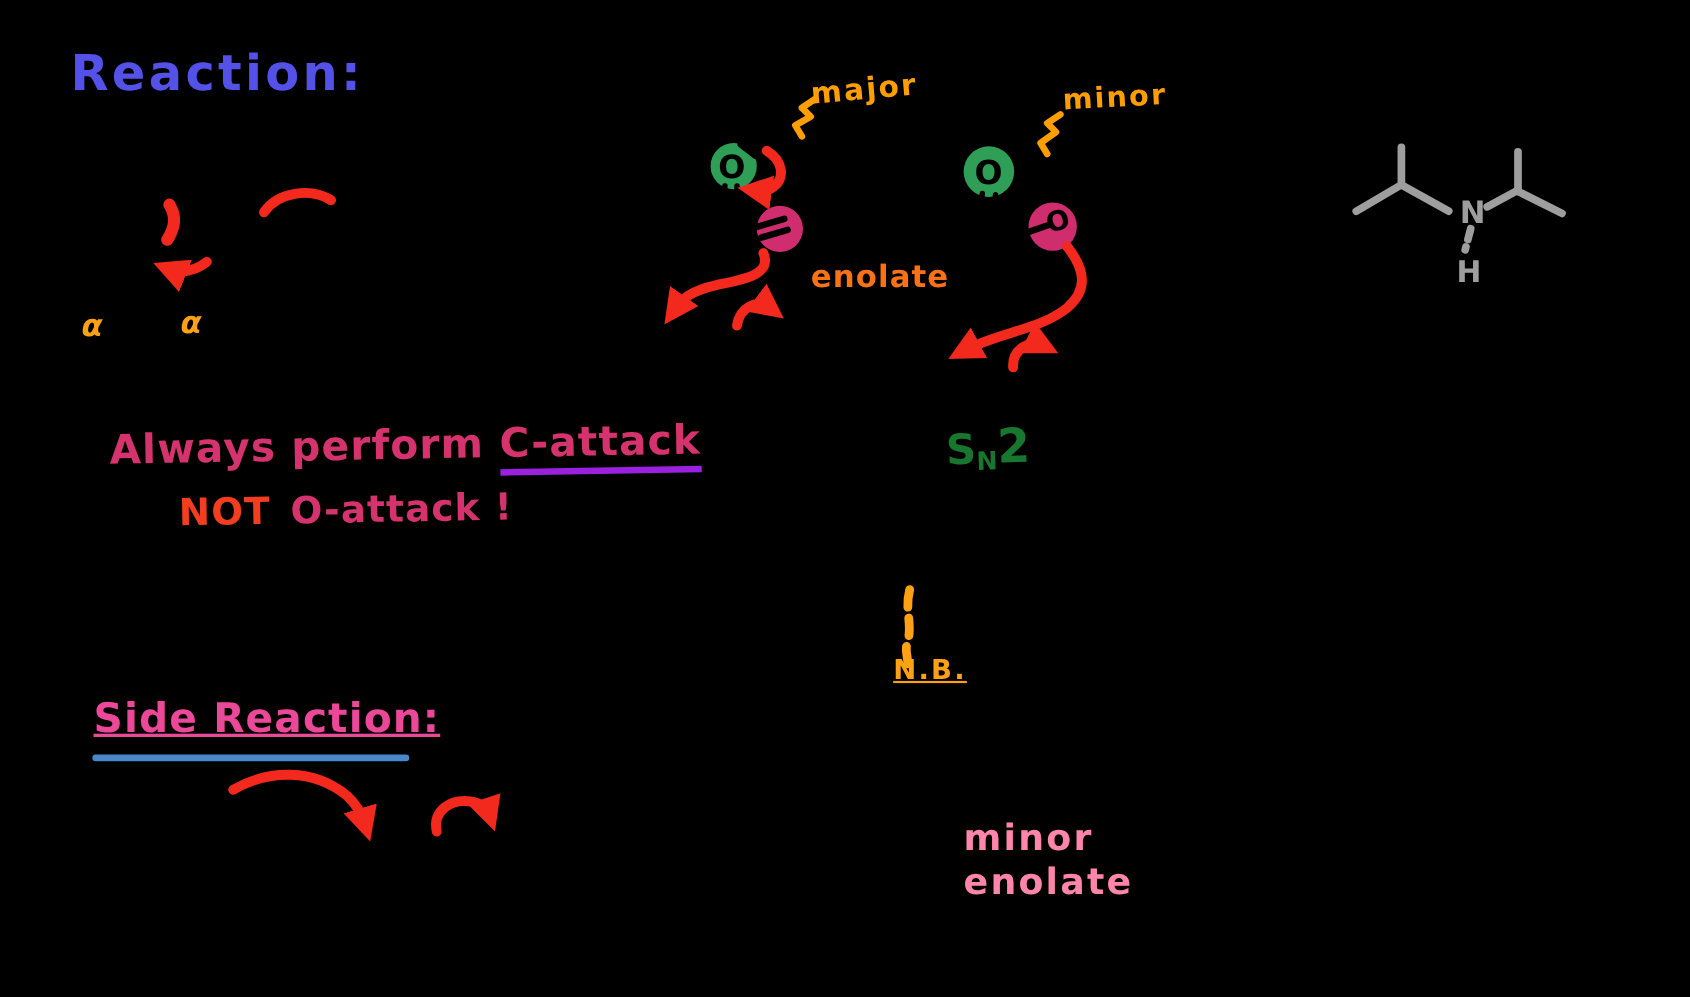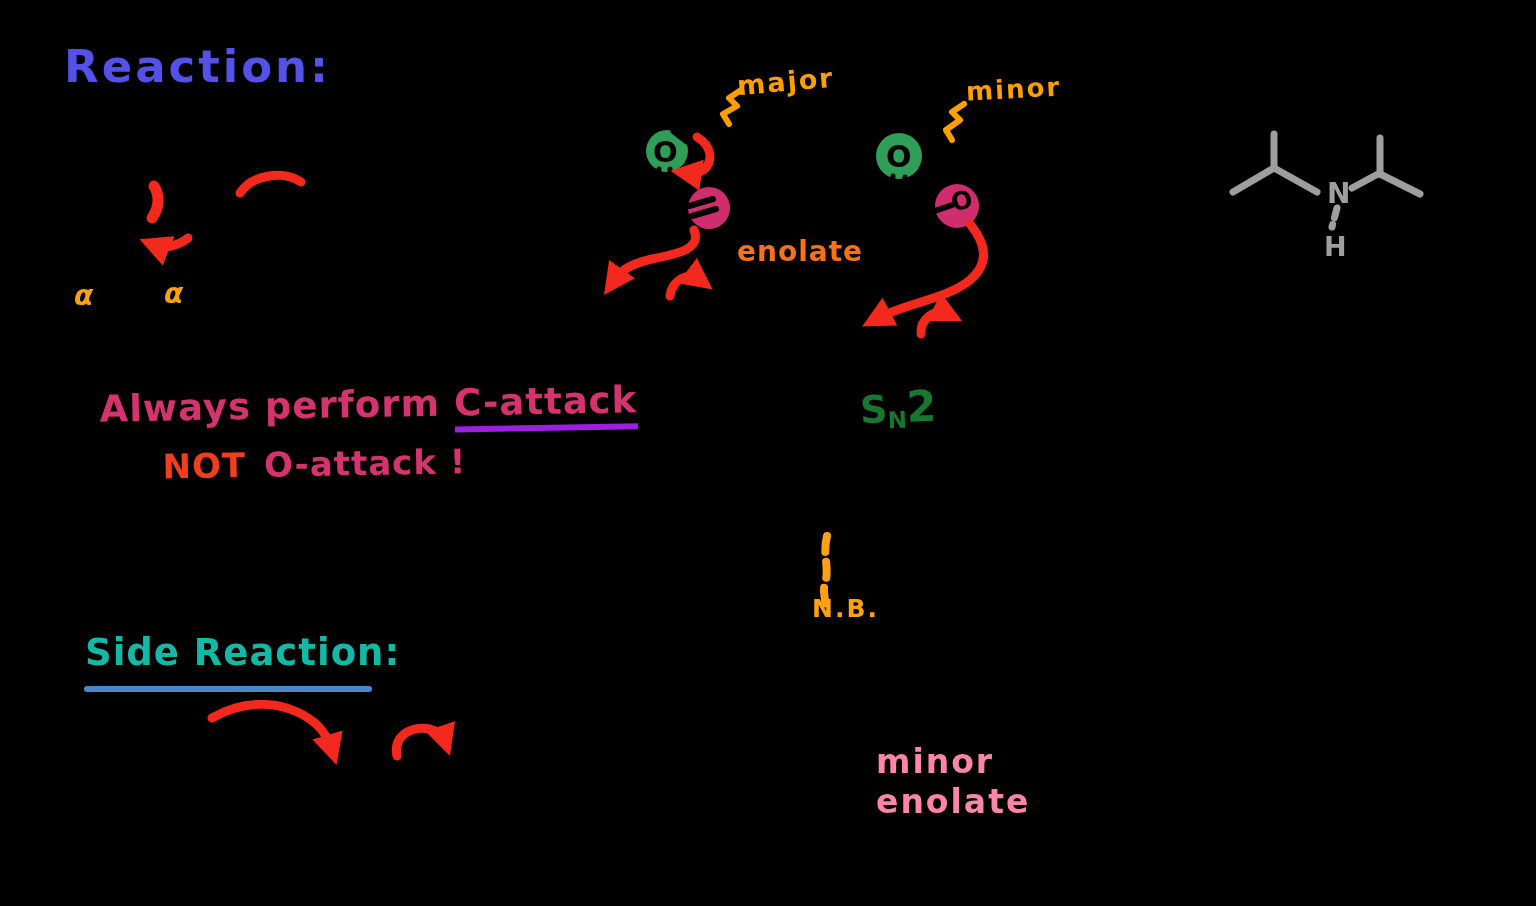--- a/index.html
+++ b/index.html
@@ -18,23 +18,23 @@
 
   .sn2-label{left:860px;top:386px;font-size:38px;color:#17772e;transform:rotate(-2deg);}
   .sn2-label .sub{font-size:23px;vertical-align:-6px;}
   .sn2-label .big{font-size:43px;}
 
   .key-point{left:100px;top:386px;font-size:37px;color:#d4336e;letter-spacing:1px;transform:rotate(-1deg);}
   .key-point .emph{display:inline-block;margin-left:14px;border-bottom:6px solid #9c20e0;padding-bottom:5px;}
   .key-point .line2{margin-left:62px;margin-top:12px;font-size:34px;}
   .key-point .not{color:#f23d1f;margin-right:18px;}
 
-  .nb-label{left:812px;top:596px;font-size:25px;color:#ffa114;letter-spacing:2px;}
+  .nb-label{left:812px;top:596px;font-size:25px;color:#ffa114;letter-spacing:2px;text-decoration:underline;}
 
-  .side-title{left:85px;top:634px;font-size:37px;color:#14b8a6;letter-spacing:1px;}
+  .side-title{left:85px;top:634px;font-size:37px;color:#ec4899;letter-spacing:1px;text-decoration:underline;}
   .side-underline{position:absolute;left:84px;top:686px;width:288px;height:6px;background:#4a87c9;border-radius:3px;}
 
   .minor-product{left:876px;top:742px;font-size:33px;color:#ff85ad;letter-spacing:2px;line-height:40px;}
 
   svg.overlay{position:absolute;left:0;top:0;}
   svg text{font-family:"DejaVu Sans",sans-serif;font-weight:bold;}
 </style>
 </head>
 <body>
 

